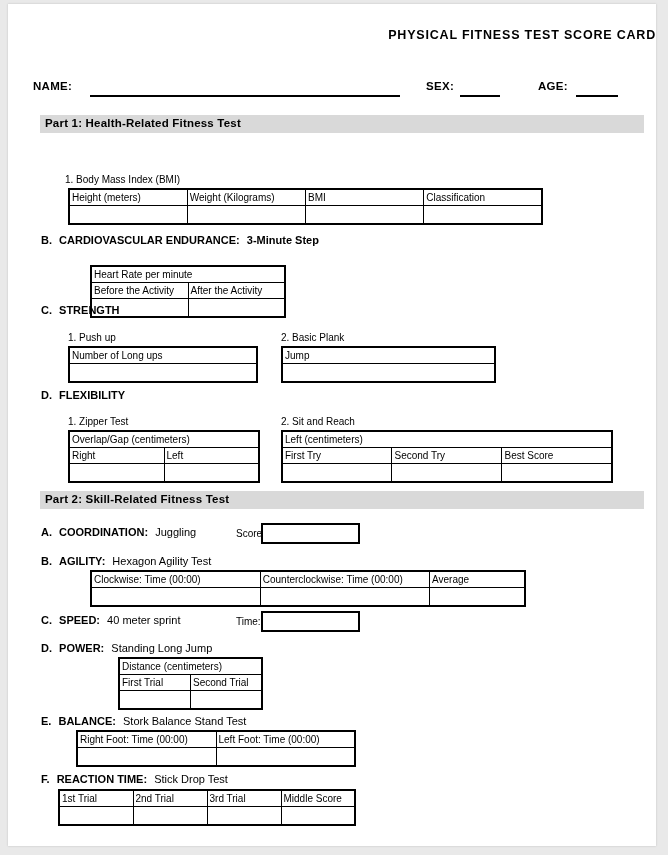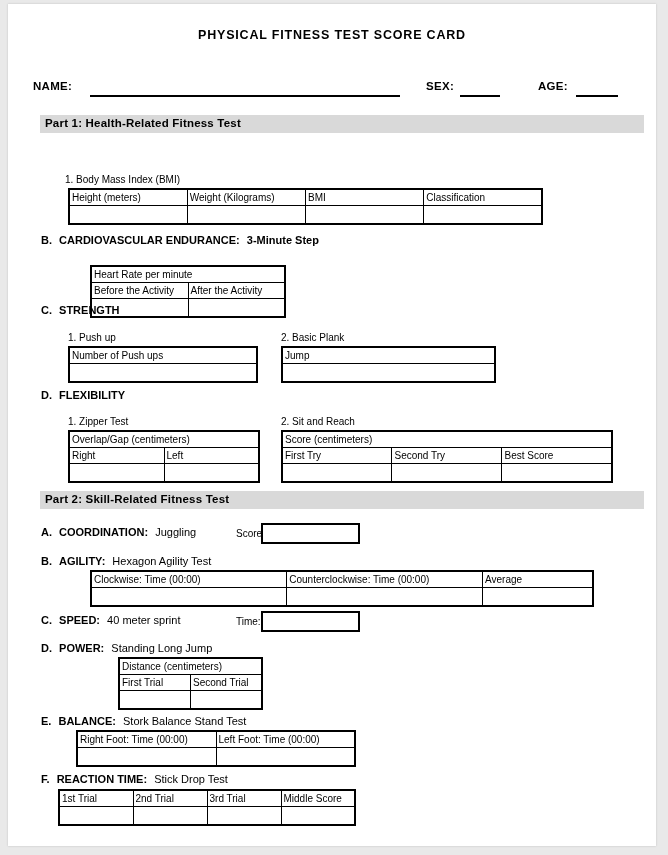--- a/index.html
+++ b/index.html
@@ -22,21 +22,21 @@
     background: #ffffff;
     box-shadow: 0 0 2px rgba(0,0,0,0.18);
   }
 
   
   .doc-title {
     position: absolute;
     left: 0;
     top: 24px;
     width: 648px;
-    text-align: center;
+    text-align: right;
     font-size: 12.5px;
     font-weight: bold;
     letter-spacing: 0.8px;
     color: #000;
   }
 
   
   .id-row {
     position: absolute;
     left: 25px;
@@ -197,21 +197,21 @@
     </table>
 
   <div class="sec-head" style="left:33px; top:300px;">
     <b style="margin-right: 4px;">C.</b>
     <b>STRENGTH</b>
   </div>
   <div class="sub-head" style="left:60px; top:328px;">1. Push up</div>
   <table class="grid" style="left:60px; top:342px; width:190px;">
     <tbody>
         <tr>
-      <td>Number of Push ups</td>
+      <td>Number of Long ups</td>
     </tr>
     <tr>
       <td class="blank"></td>
     </tr>
   </tbody>
     </table>
   <div class="sub-head" style="left:273px; top:328px;">2. Basic Plank</div>
   <table class="grid" style="left:273px; top:342px; width:215px;">
     <tbody>
         <tr>
@@ -249,21 +249,21 @@
     </table>
   <div class="sub-head" style="left:273px; top:412px;">2. Sit and Reach</div>
   <table class="grid" style="left:273px; top:426px; width:332px;">
     <colgroup>
         <col style="width:33.33%">
         <col style="width:33.33%">
         <col style="width:33.34%">
       </colgroup>
     <tbody>
         <tr>
-      <td colspan="3">Score (centimeters)</td>
+      <td colspan="3">Left (centimeters)</td>
     </tr>
     <tr>
       <td>First Try</td>
       <td>Second Try</td>
       <td>Best Score</td>
     </tr>
     <tr>
       <td class="blank"></td>
       <td class="blank"></td>
       <td class="blank"></td>
@@ -281,21 +281,21 @@
     <span>Juggling</span>
   </div>
   <span class="inline-label" style="left:228px; top:524px;">Score:</span>
   <span class="inline-box" style="left:253px; top:519px; width:95px; height:17px;"></span>
 
   <div class="sec-head" style="left:33px; top:551px;">
     <b style="margin-right: 4px;">B.</b>
     <b style="margin-right: 4px;">AGILITY:</b>
     <span>Hexagon Agility Test</span>
   </div>
-  <table class="grid" style="left:82px; top:566px; width:504px;">
+  <table class="grid" style="left:82px; top:566px; width:436px;">
     <colgroup>
         <col style="width:39%">
         <col style="width:39%">
         <col style="width:22%">
       </colgroup>
     <tbody>
         <tr>
       <td>Clockwise: Time (00:00)</td>
       <td>Counterclockwise: Time (00:00)</td>
       <td>Average</td>

